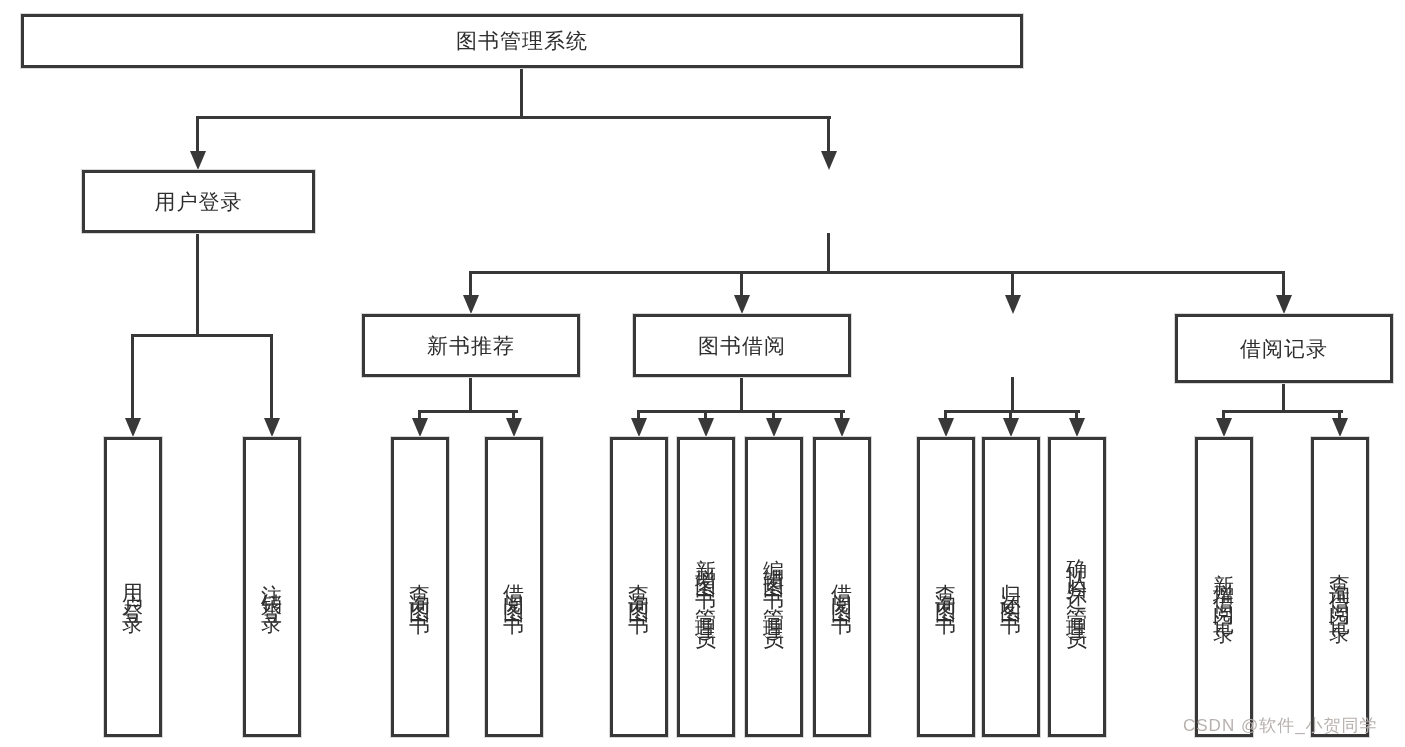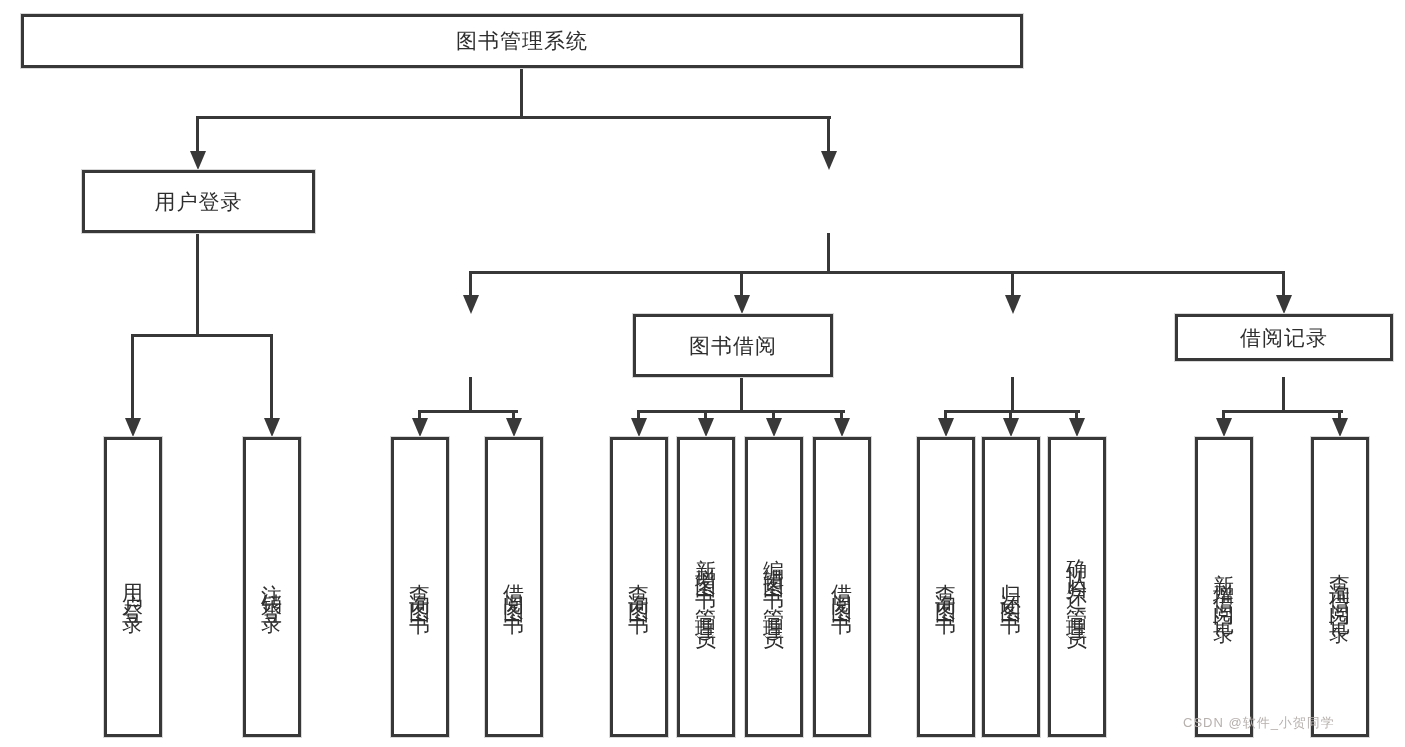--- a/index.html
+++ b/index.html
@@ -20,40 +20,43 @@
   .vline,.hline{position:absolute;background:#383838;z-index:1;}
   .vline{width:3px;}
   .hline{height:3px;}
   .arrowhead{
     position:absolute;width:0;height:0;z-index:1;
     border-left:8px solid transparent;border-right:8px solid transparent;
     border-top:19px solid #383838;
   }
   .watermark{
     position:absolute;left:1183px;top:714px;z-index:5;
-    font-size:13px;letter-spacing:1px;color:#b7b1ae;white-space:nowrap;
+    font-size:17px;letter-spacing:1px;color:#b7b1ae;white-space:nowrap;
   }
 </style>
 </head>
 <body>
 
 <div class="stage">
 
   <div class="box hbox" style="left:21px;top:14px;width:1002px;height:54px">
     <span>图书管理系统</span>
   </div>
 
   <div class="box hbox" style="left:82px;top:170px;width:233px;height:63px">
     <span>用户登录</span>
   </div>
 
-  <div class="box hbox" style="left:633px;top:314px;width:200px;height:63px">
+  <div class="box hbox" style="left:362px;top:314px;width:218px;height:63px">
+    <span>新书推荐</span>
+  </div>
+  <div class="box hbox" style="left:633px;top:314px;width:218px;height:63px">
     <span>图书借阅</span>
   </div>
-  <div class="box hbox" style="left:1175px;top:314px;width:218px;height:47px">
+  <div class="box hbox" style="left:1175px;top:314px;width:218px;height:69px">
     <span>借阅记录</span>
   </div>
 
   <div class="box vbox" style="left:104px;top:437px;width:58px;height:300px">
     <span>用户登录</span>
   </div>
   <div class="box vbox" style="left:243px;top:437px;width:58px;height:300px">
     <span>注销登录</span>
   </div>
   <div class="box vbox" style="left:391px;top:437px;width:58px;height:300px">

